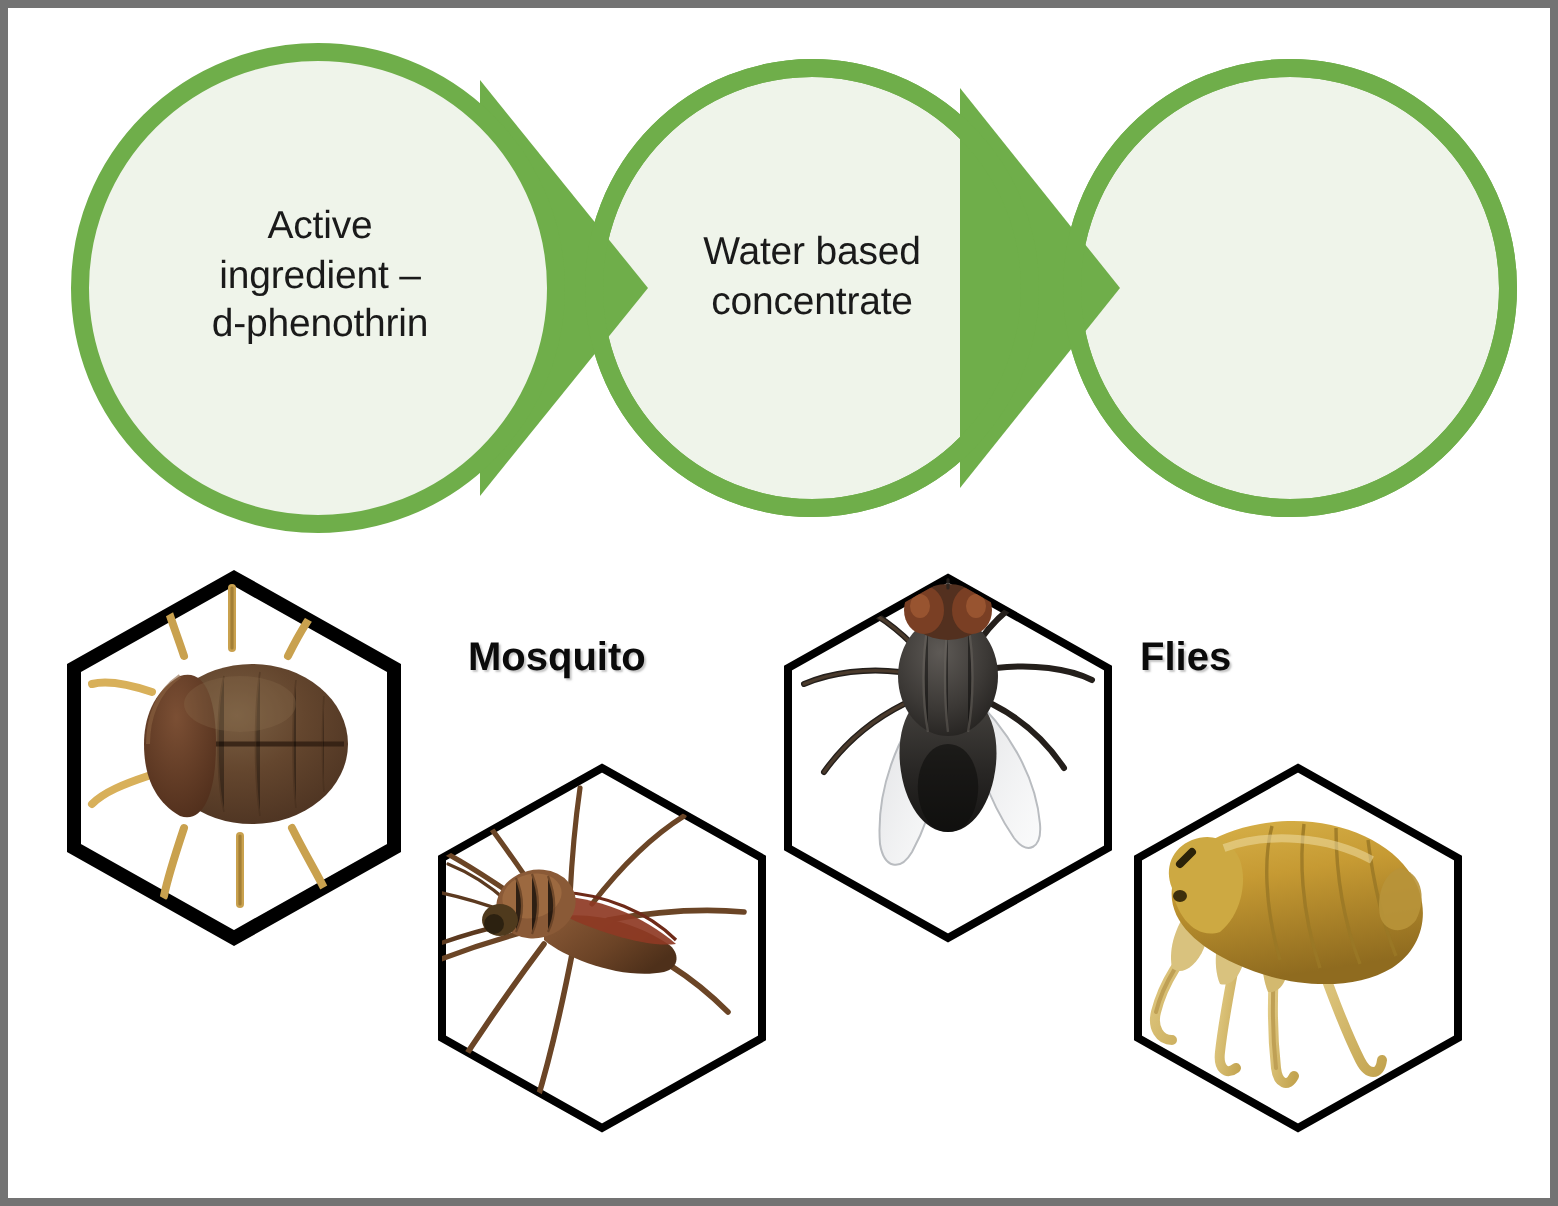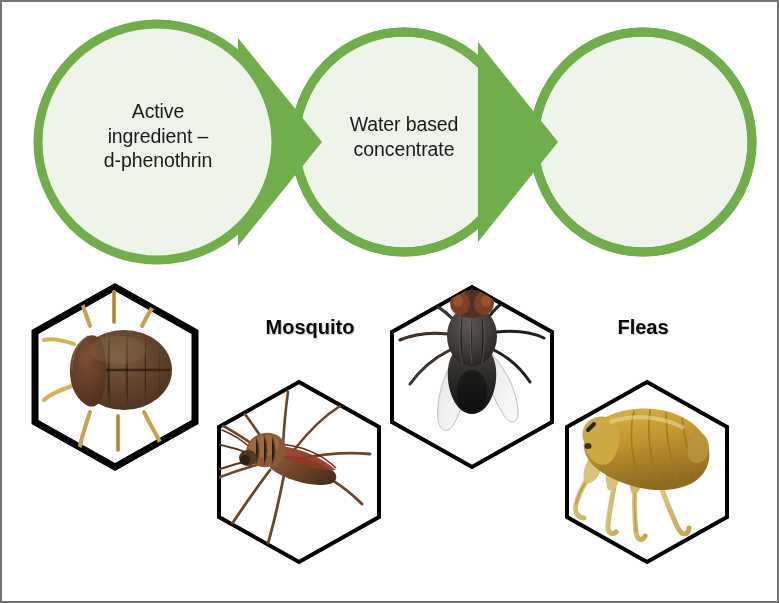--- a/index.html
+++ b/index.html
@@ -9,21 +9,21 @@
     background: #ffffff;
   }
   body {
     font-family: "Liberation Sans", sans-serif;
   }
   #canvas {
     position: relative;
     width: 779px;
     height: 603px;
     background: #ffffff;
-    border: 2px solid #737373;
+    border: 4px solid #737373;
     box-sizing: border-box;
     overflow: hidden;
   }
 
   
   #flow {
     position: absolute;
     left: 0;
     top: 0;
     width: 779px;
@@ -51,21 +51,20 @@
     position: absolute;
     left: 0;
     top: 272px;
     width: 779px;
     height: 331px;
   }
   #hexes svg { display: block; }
 
   .hex-label {
     position: absolute;
-    text-align: center;
     color: #0b0b0b;
     font-family: "Liberation Sans", sans-serif;
     font-weight: bold;
     font-size: 20px;
     line-height: 1.32;
     white-space: pre-line;
     text-shadow: 1px 1px 1px rgba(150,150,150,0.55);
     pointer-events: none;
   }
   #hex-label-0 { left: 48px;  top: 215px; width: 160px; }
@@ -340,16 +339,16 @@
             <path d="M144,64 C142,80 142,112 144,128"></path>
             <path d="M158,72 C157,84 157,108 158,120"></path>
           </g>
 
           <ellipse cx="116" cy="76" rx="28" ry="14" fill="#8d6f4e" opacity="0.28"></ellipse>
         </g>
       </g>
     </svg>
 
     <div class="hex-label" id="hex-label-1">Mosquito</div>
-    <div class="hex-label" id="hex-label-3">Fleas</div>
+    <div class="hex-label" id="hex-label-3">Flies</div>
   </div>
 
 </div>
 
 </body></html>

